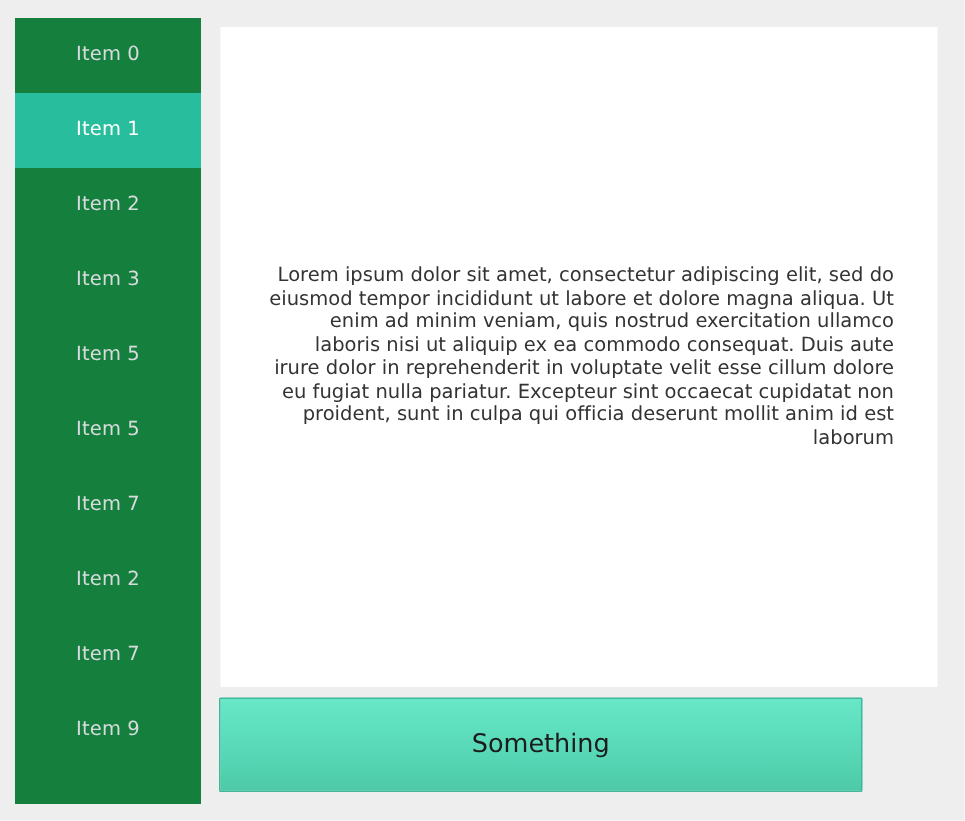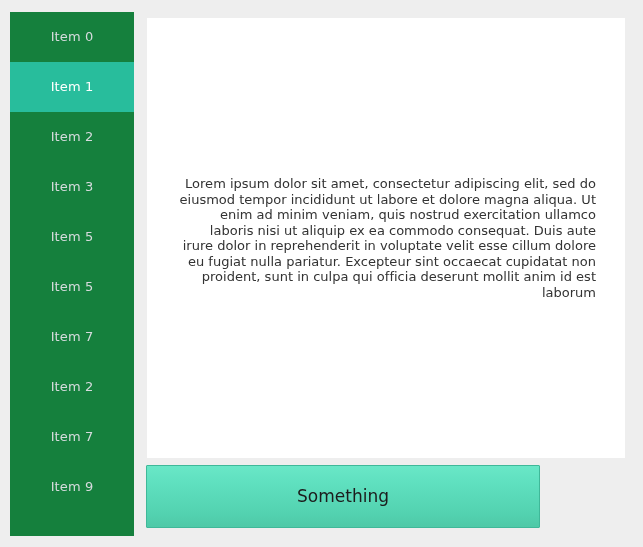--- a/index.html
+++ b/index.html
@@ -79,21 +79,21 @@
     color: #333333;
     text-align: right;
     letter-spacing: 0.01px;
   }
 
   
   #something-button {
     position: absolute;
     left: 0px;
     top: 448px;
-    width: 394px;
+    width: 429px;
     height: 63px;
     background: linear-gradient(to bottom, #69e7c7 0%, #5fe0bf 28%, #53d2b0 78%, #4ec9a7 100%);
     border: 1px solid #3fb899;
     border-radius: 1px;
     font-family: "DejaVu Sans", sans-serif;
     font-size: 17px;
     color: #1c1c1c;
     text-align: center;
     line-height: 61px;
     cursor: pointer;

